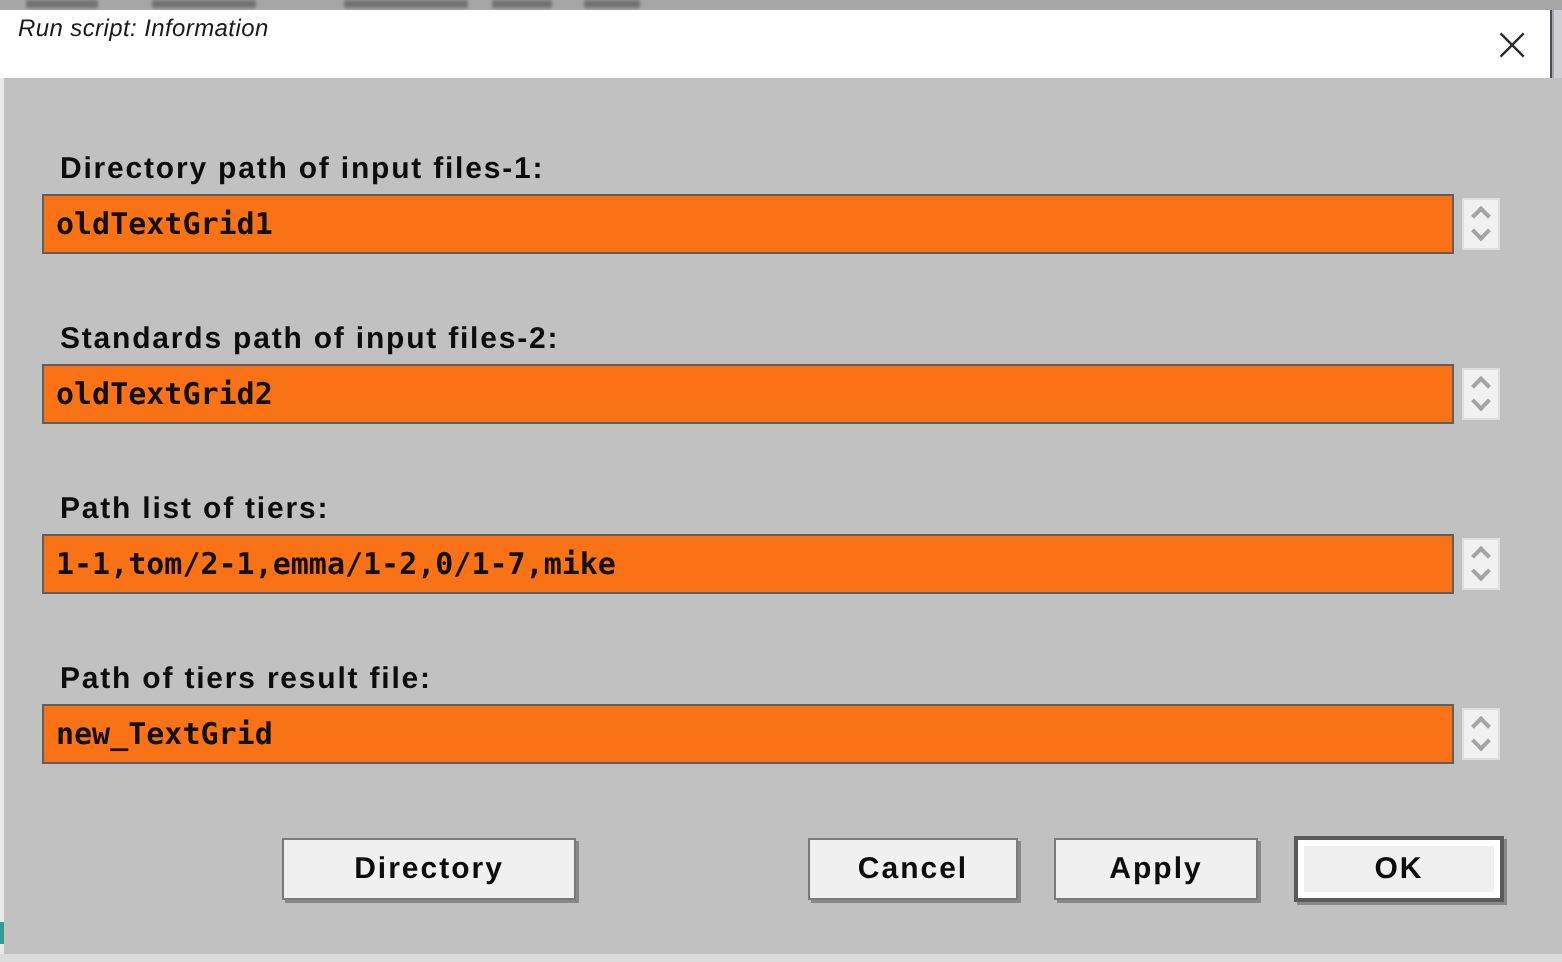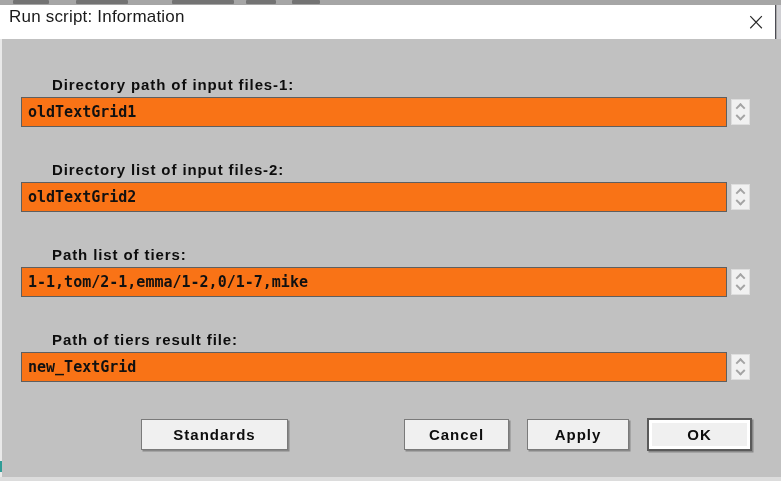--- a/index.html
+++ b/index.html
@@ -28,22 +28,23 @@
     position: absolute; left: 0; top: 5px; width: 776px; height: 34px;
     background: #ffffff;
     border-right: 1px solid #4d4d55;
   }
   .titlebar-right-sliver {
     position: absolute; left: 777px; top: 5px; width: 4px; height: 34px;
     background: #d0d0d4;
   }
   .title-text {
     position: absolute; left: 9px; top: 7px;
-    font-size: 17px; color: #1a1a1a; letter-spacing: 0.2px;
+    font-size: 12px; color: #1a1a1a; letter-spacing: 0.2px;
     white-space: nowrap;
+    font-style: italic;
   }
   .close-btn {
     position: absolute; left: 736px; top: 5px; width: 40px; height: 34px;
     display: flex; align-items: center; justify-content: center;
     cursor: default;
   }
   .close-glyph {
     font-size: 24px; font-weight: 300; color: #2b2b2b;
     font-family: "DejaVu Sans", sans-serif;
     line-height: 1;
@@ -59,21 +60,21 @@
     background: #dcdcdc;
   }
   .teal-speck {
     position: absolute; left: 0; top: 461px; width: 2px; height: 11px;
     background: #2f9c96;
   }
   
   .field-label {
     position: absolute; left: 30px;
     font-size: 15px; font-weight: bold; color: #0d0d0d;
-    letter-spacing: 0.9px; white-space: nowrap; margin-left: 22px;
+    letter-spacing: 0.9px; white-space: nowrap;
   }
   .field-input {
     position: absolute; left: 21px; width: 706px; height: 30px;
     background: #f97316;
     border: 1px solid #5f5f5f;
     font-family: "DejaVu Sans Mono", monospace;
     font-size: 15px; font-weight: bold; color: #111;
     padding: 0 6px;
     outline: none;
   }
@@ -136,21 +137,21 @@
   <input class="field-input" style="top: 97px;" type="text" value="oldTextGrid1">
   <div class="spinner" style="top:99px;">
     <div class="spin-half">
         <span class="chev up"></span>
       </div>
     <div class="spin-half">
         <span class="chev down"></span>
       </div>
   </div>
 
-  <div class="field-label" style="top:161px;">Directory list of input files-2:</div>
+  <div class="field-label" style="top:161px;">Standards path of input files-2:</div>
   <input class="field-input" style="top: 182px;" type="text" value="oldTextGrid2">
   <div class="spinner" style="top:184px;">
     <div class="spin-half">
         <span class="chev up"></span>
       </div>
     <div class="spin-half">
         <span class="chev down"></span>
       </div>
   </div>
 
@@ -169,21 +170,21 @@
   <input class="field-input" style="top: 352px;" type="text" value="new_TextGrid">
   <div class="spinner" style="top:354px;">
     <div class="spin-half">
         <span class="chev up"></span>
       </div>
     <div class="spin-half">
         <span class="chev down"></span>
       </div>
   </div>
 
-  <button class="btn" style="left:141px; top:419px; width:147px;">Standards</button>
+  <button class="btn" style="left:141px; top:419px; width:147px;">Directory</button>
   <button class="btn" style="left:404px; top:419px; width:105px;">Cancel</button>
   <button class="btn" style="left:527px; top:419px; width:102px;">Apply</button>
   <button class="btn btn-default" style="left:647px; top:418px; width:105px; height:33px;">OK</button>
 
   <div class="teal-speck"></div>
   <div class="bottom-sliver"></div>
 
 </div>
 
 </body></html>

